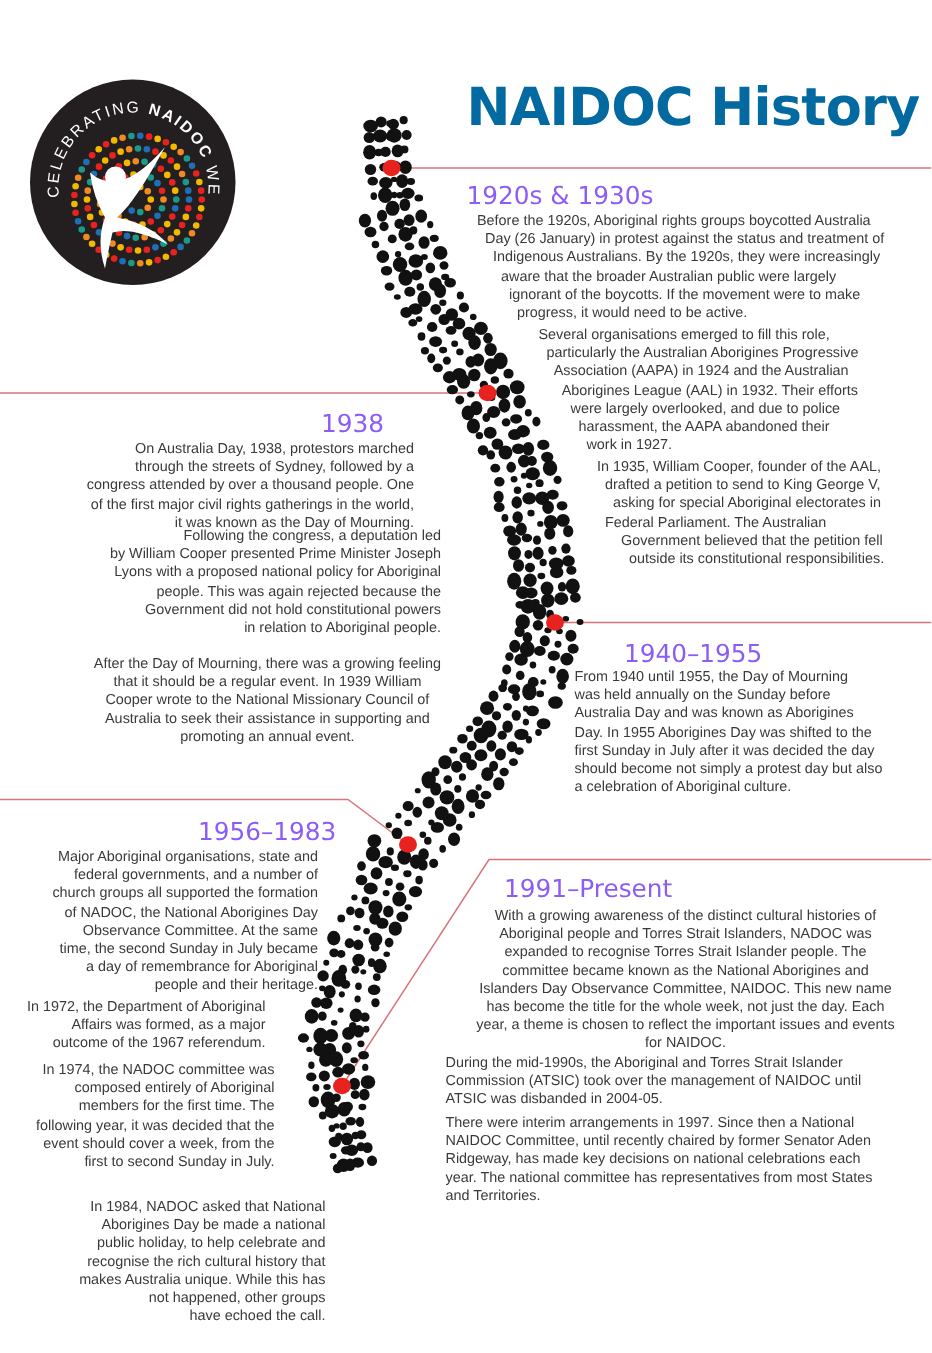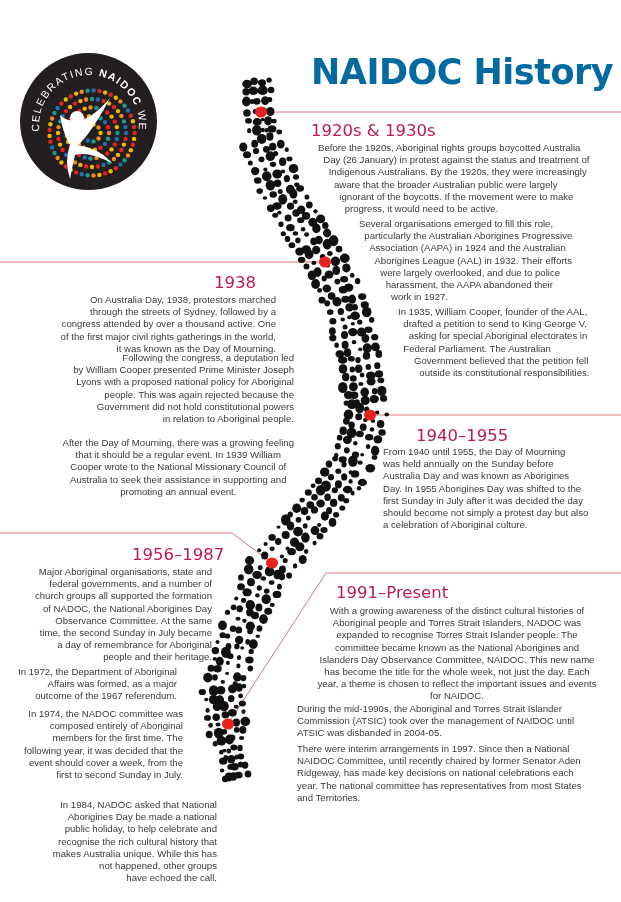--- a/index.html
+++ b/index.html
@@ -2,21 +2,21 @@
 <html><head>
 <meta charset="utf-8">
 <style>
   html, body { margin:0; padding:0; background:#ffffff; }
   body { width:621px; height:902px; position:relative; overflow:hidden;
          font-family:"Liberation Sans", sans-serif; color:#333; }
   #river { position:absolute; left:0; top:0; width:621px; height:902px; }
   .title { position:absolute; left:311px; top:52px; font-family:"DejaVu Sans", sans-serif;
            font-weight:bold; font-size:35px; color:#0369a1; letter-spacing:-0.5px; margin:0; }
   h2 { position:absolute; margin:0; font-family:"DejaVu Sans", sans-serif; font-weight:normal;
-       font-size:16.5px; color:#be185d;text-align:right; }
+       font-size:16.5px; color:#8b5cf6;text-align:right; }
   .p { position:absolute; margin:0; font-size:9.6px; line-height:12.2px; color:#3a3a3a; white-space:pre; }
   .logo { position:absolute; left:20px; top:53px; width:137px; height:137px; border-radius:50%; background:#231f20; }
 </style>
 </head>
 <body>
 
 <svg id="river" viewBox="0 0 621 902">
   <g stroke="#d9747a" stroke-width="1" fill="none">
     <line x1="261" y1="112" x2="621" y2="112"></line>
     <line x1="0" y1="262" x2="325" y2="262"></line>
@@ -635,21 +635,21 @@
 <div class="p" style="left:398px;top:306px;">In 1935, William Cooper, founder of the AAL,
   drafted a petition to send to King George V,
     asking for special Aboriginal electorates in
   Federal Parliament. The Australian
       Government believed that the petition fell
         outside its constitutional responsibilities.</div>
 
 <h2 style="left:214px;top:273px;">1938</h2>
 <div class="p" style="right:345px;top:294px;text-align:right;">On Australia Day, 1938, protestors marched
 through the streets of Sydney, followed by a
-congress attended by over a thousand active. One
+congress attended by over a thousand people. One
 of the first major civil rights gatherings in the world,
 it was known as the Day of Mourning.</div>
 <div class="p" style="right:327px;top:352px;text-align:right;">Following the congress, a deputation led
 by William Cooper presented Prime Minister Joseph
 Lyons with a proposed national policy for Aboriginal
 people. This was again rejected because the
 Government did not hold constitutional powers
 in relation to Aboriginal people.</div>
 <div class="p" style="right:327px;top:437px;text-align:center;">After the Day of Mourning, there was a growing feeling
 that it should be a regular event. In 1939 William
@@ -659,21 +659,21 @@
 
 <h2 style="left:416px;top:426px;">1940–1955</h2>
 <div class="p" style="right:356px;top:446px;text-align:right;left:383px;">From 1940 until 1955, the Day of Mourning
 was held annually on the Sunday before
 Australia Day and was known as Aborigines
 Day. In 1955 Aborigines Day was shifted to the
 first Sunday in July after it was decided the day
 should become not simply a protest day but also
 a celebration of Aboriginal culture.</div>
 
-<h2 style="left:132px;top:545px;">1956–1987</h2>
+<h2 style="left:132px;top:545px;">1956–1983</h2>
 <div class="p" style="left:4px;top:566px;width:208px;text-align:right;">Major Aboriginal organisations, state and
 federal governments, and a number of
 church groups all supported the formation
 of NADOC, the National Aborigines Day
 Observance Committee. At the same
 time, the second Sunday in July became
 a day of remembrance for Aboriginal
 people and their heritage.</div>
 <div class="p" style="left:12px;top:666px;width:165px;text-align:right;">In 1972, the Department of Aboriginal
 Affairs was formed, as a major

